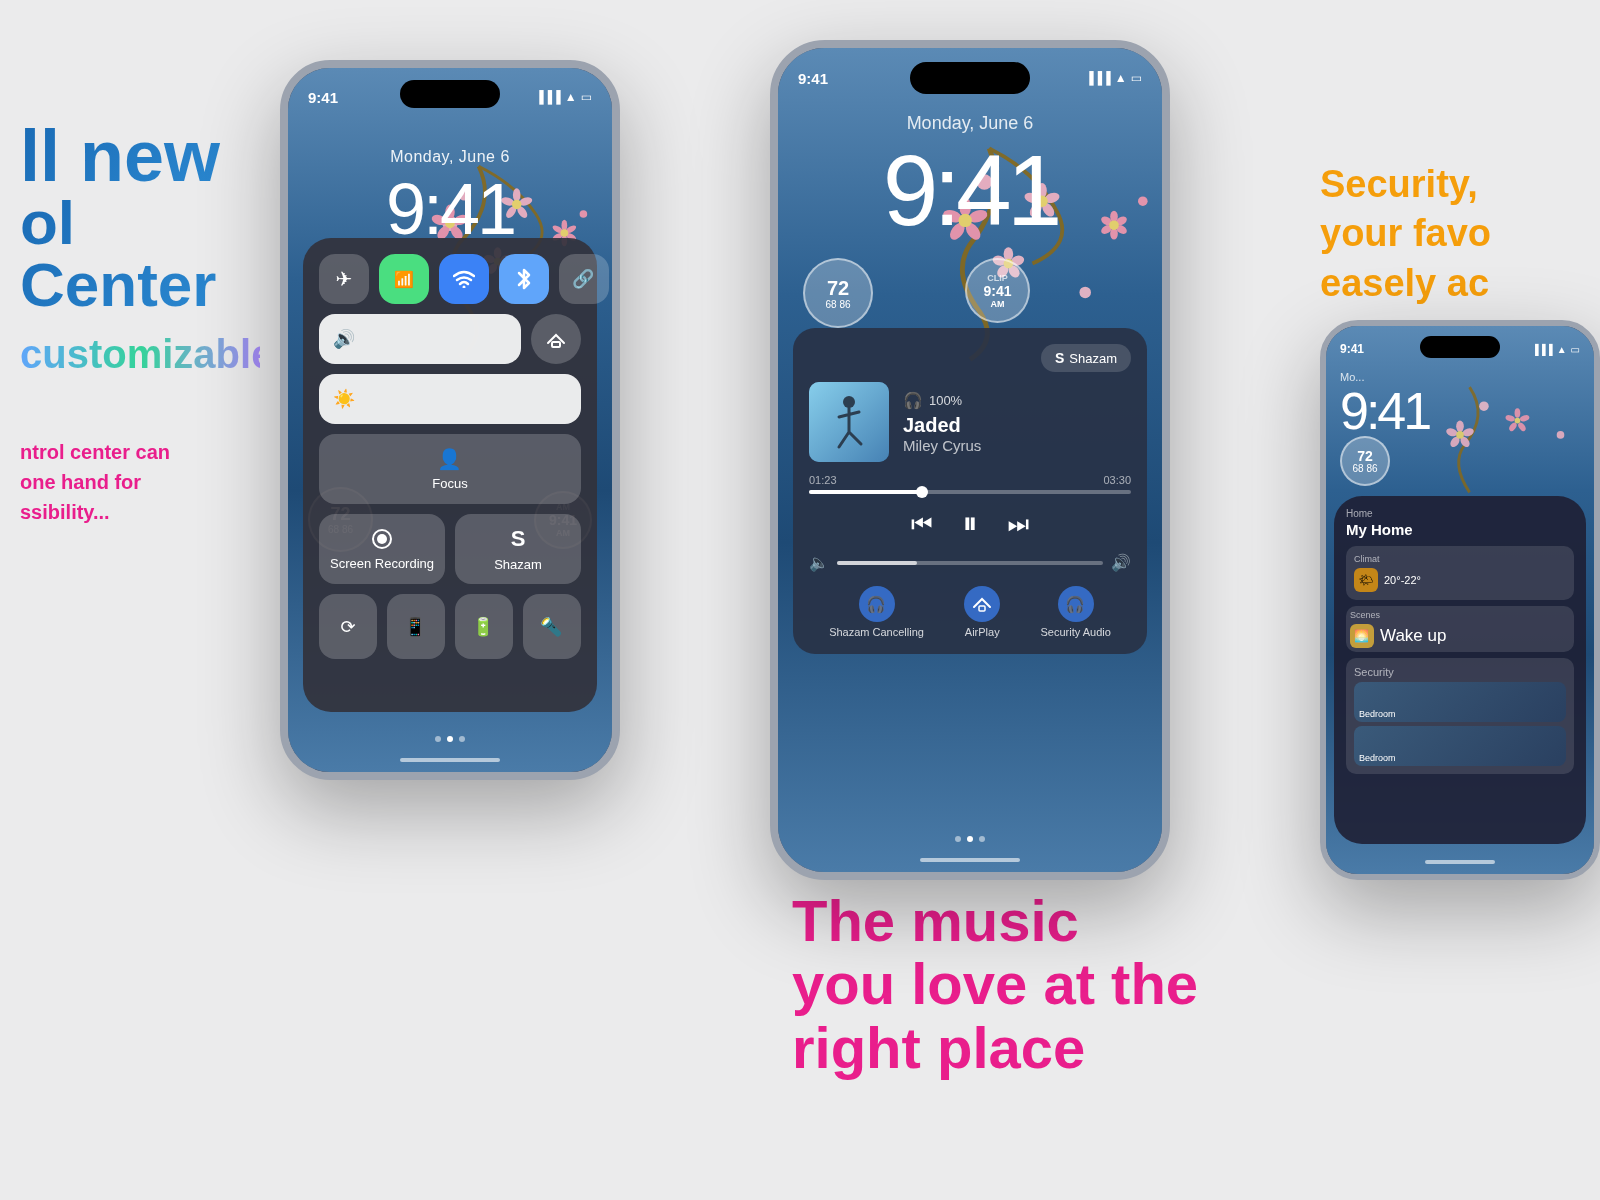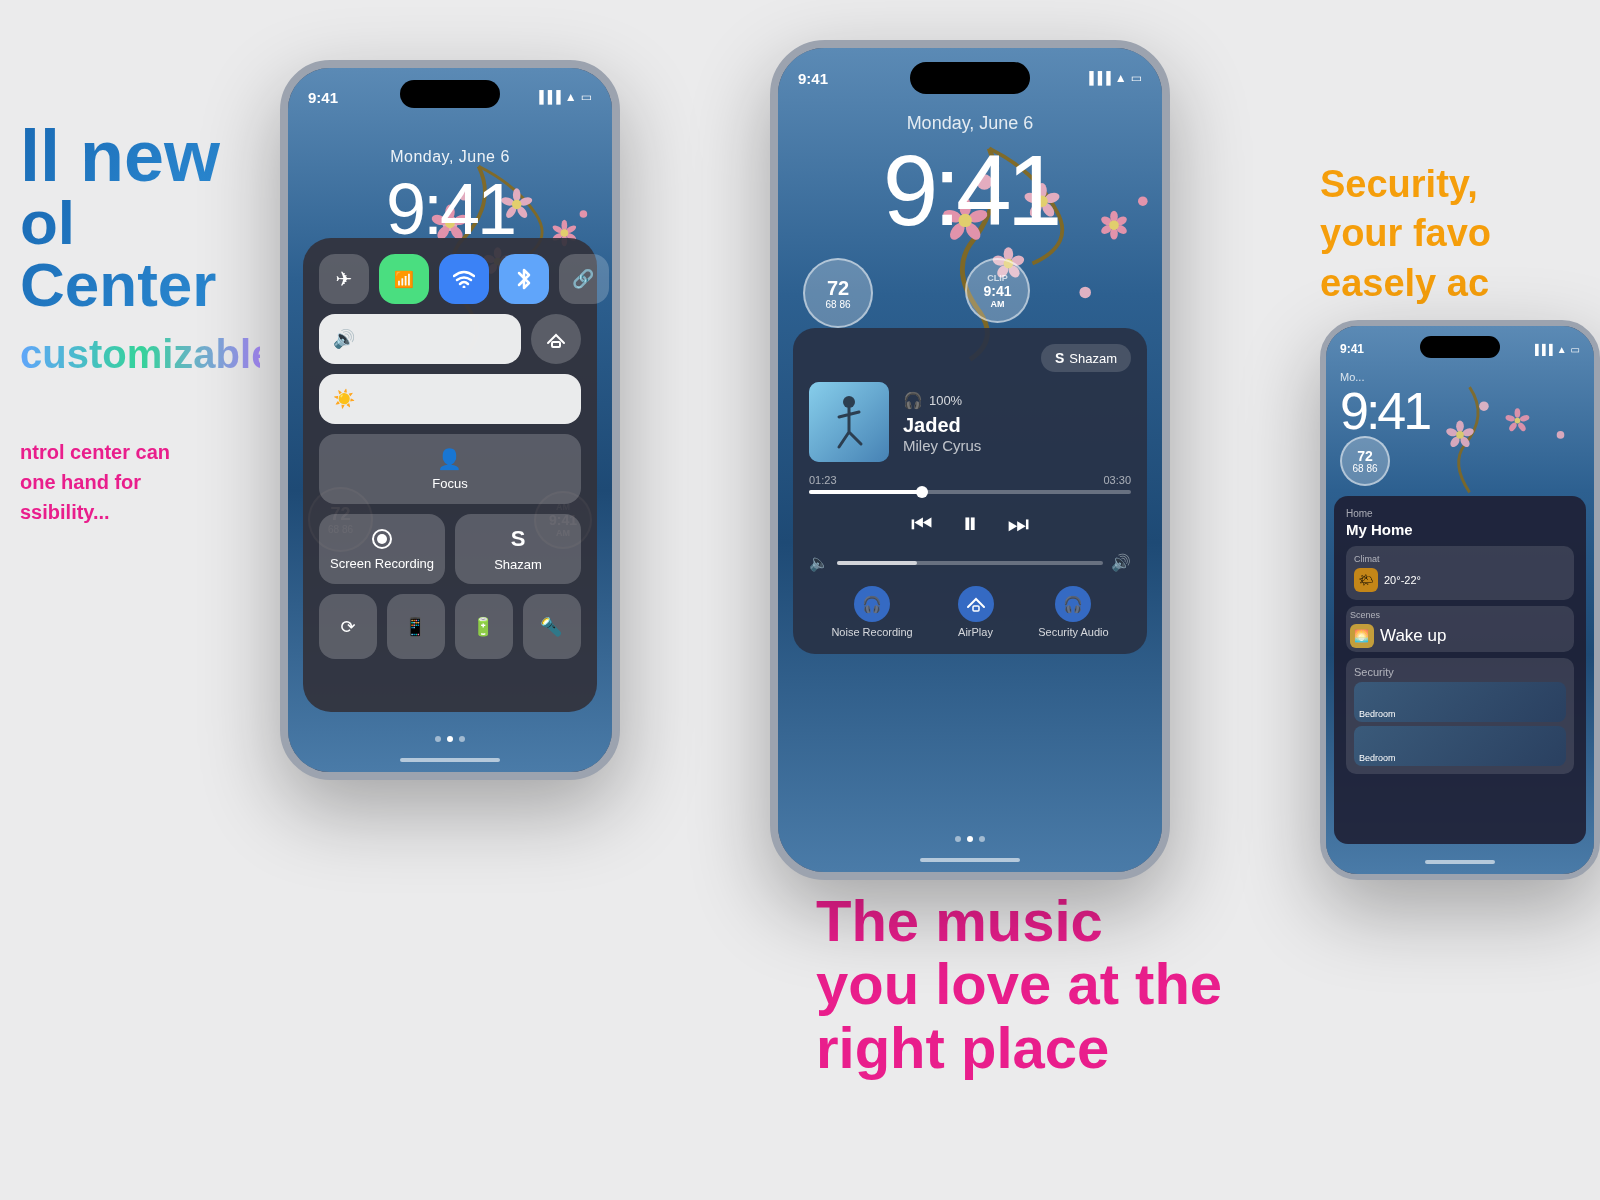--- a/index.html
+++ b/index.html
@@ -74,21 +74,21 @@
     .security-title {
       font-size: 38px;
       font-weight: 700;
       color: #f59e0b;
       line-height: 1.3;
     }
 
     
     .music-text {
       position: absolute;
-      left: 816px;
+      left: 792px;
       bottom: 120px;
       width: 420px;
     }
     .music-title {
       font-size: 58px;
       font-weight: 800;
       color: #e91e8c;
       line-height: 1.1;
     }
     .music-subtitle {
@@ -871,21 +871,21 @@
         <span class="vol-icon">🔈</span>
         <div class="vol-track">
           <div class="vol-fill"></div>
         </div>
         <span class="vol-icon">🔊</span>
       </div>
 
       <div class="audio-options">
         <div class="audio-opt">
           <div class="audio-opt-icon">🎧</div>
-          <span>Noise Recording</span>
+          <span>Shazam Cancelling</span>
         </div>
         <div class="audio-opt">
           <div class="audio-opt-icon">
             <svg width="18" height="16" viewBox="0 0 18 16">
               <path d="M1,11 L9,3 L17,11" stroke="white" stroke-width="2" fill="none" stroke-linecap="round"></path>
               <rect x="6" y="10" width="6" height="5" rx="1" stroke="white" stroke-width="1.5" fill="none"></rect>
             </svg>
           </div>
           <span>AirPlay</span>
         </div>
@@ -949,21 +949,21 @@
     <div style="position:absolute;top:45px;width:100%;text-align:left;padding-left:14px;color:rgba(255,255,255,0.8);font-size:11px;">Mo...</div>
     <div style="position:absolute;top:55px;width:100%;text-align:left;padding-left:14px;color:#fff;font-size:52px;font-weight:200;letter-spacing:-3px;">9:41</div>
 
     <div style="position:absolute;top:110px;left:14px;">
       <div class="widget-circle" style="width:50px;height:50px;font-size:14px;">
         <span>72</span>
         <span class="small-text">68 86</span>
       </div>
     </div>
 
-    <div style="position:absolute;top:170px;left:8px;right:8px;bottom:30px;background:rgba(30,30,50,0.88);border-radius:14px;padding:12px;overflow:hidden;">
+    <div style="position:absolute;top:170px;left:8px;right:8px;bottom:30px;background:rgba(30,30,50,0.88);border-radius:28px;padding:12px;overflow:hidden;">
       <div style="color:rgba(255,255,255,0.6);font-size:10px;margin-bottom:2px;">Home</div>
       <div style="color:#fff;font-size:15px;font-weight:600;margin-bottom:8px;">My Home</div>
 
       <div style="background:rgba(255,255,255,0.12);border-radius:10px;padding:8px;margin-bottom:6px;">
         <div style="color:rgba(255,255,255,0.6);font-size:9px;margin-bottom:4px;">Climat</div>
         <div style="display:flex;align-items:center;gap:6px;">
           <div style="width:24px;height:24px;border-radius:6px;background:rgba(255,165,0,0.7);display:flex;align-items:center;justify-content:center;font-size:12px;">🌤</div>
           <span style="color:#fff;font-size:11px;">20°-22°</span>
         </div>
       </div>

